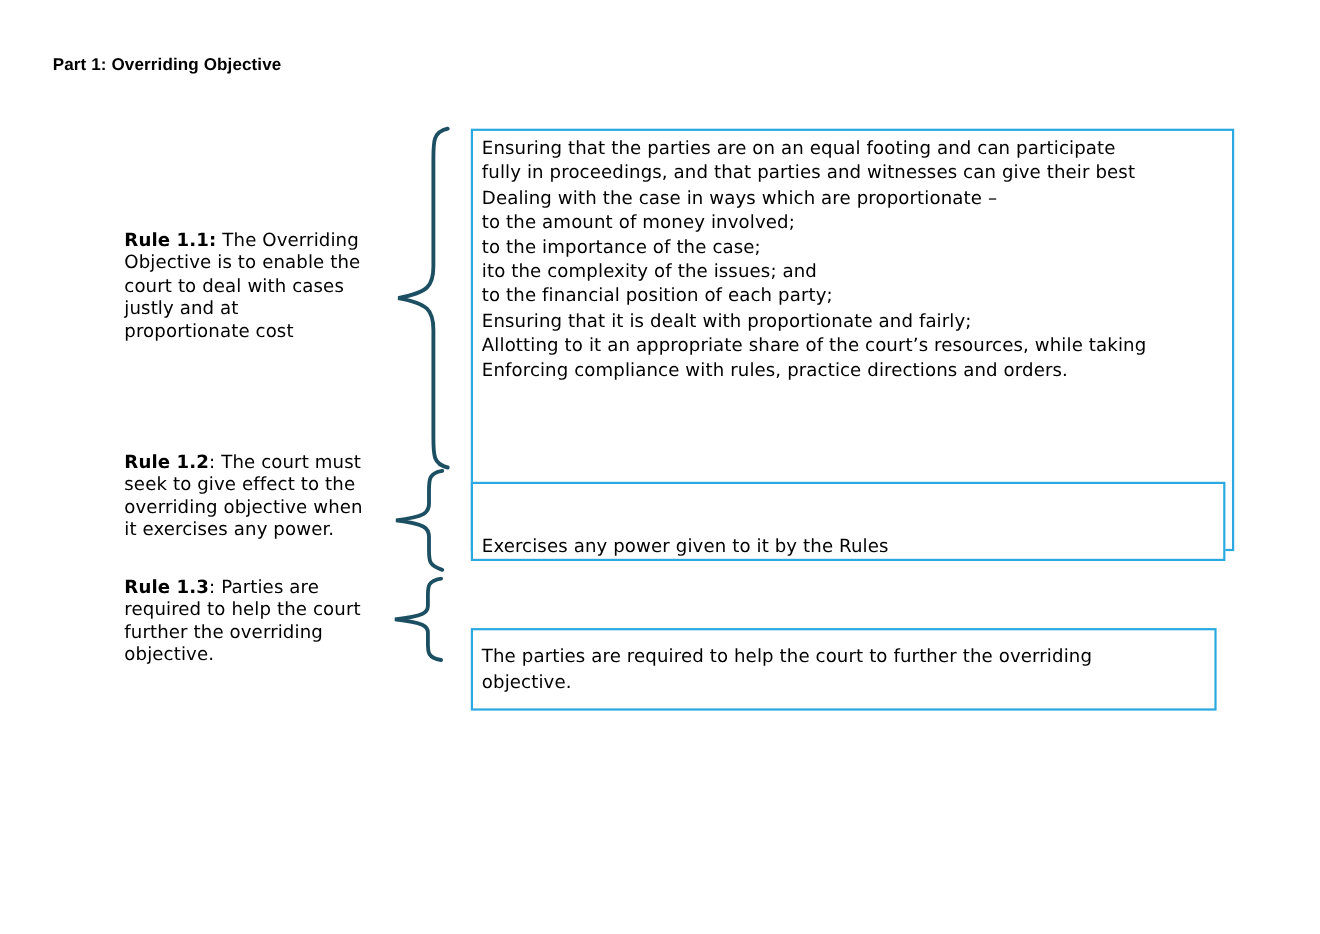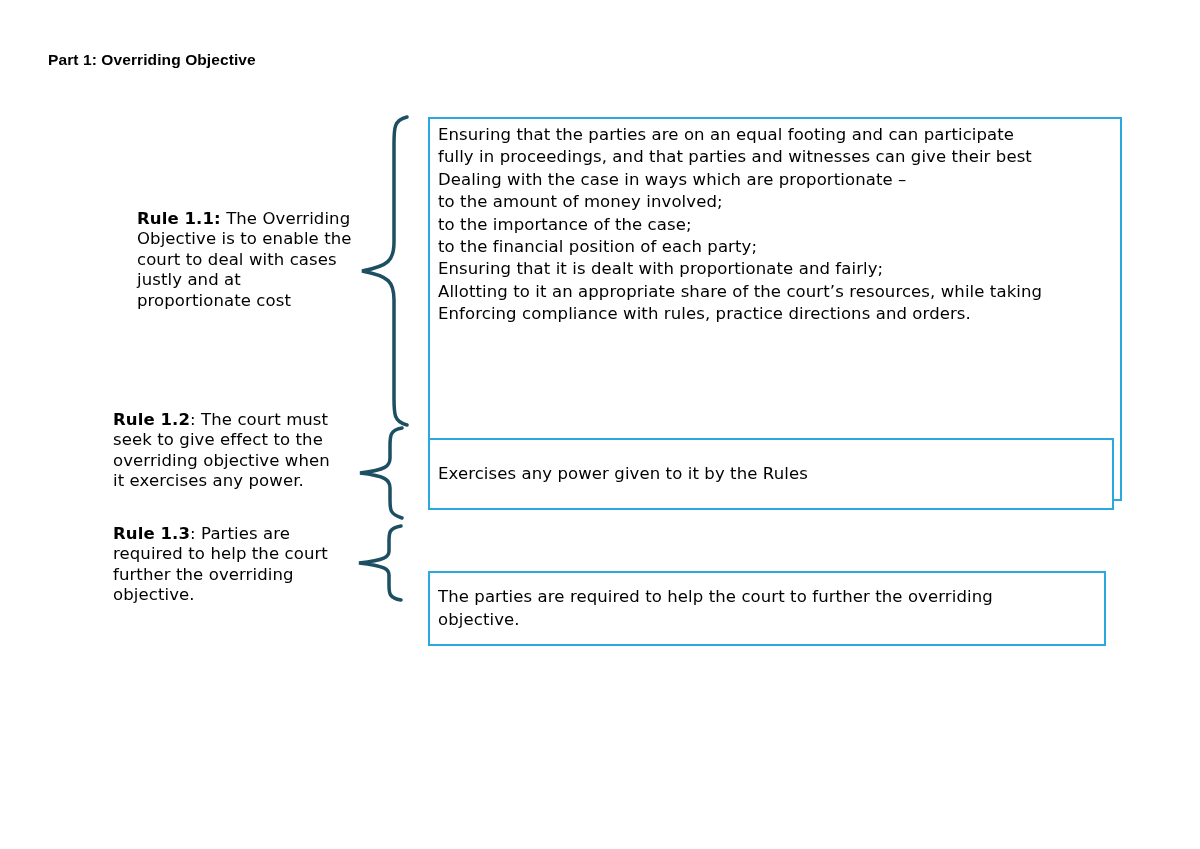--- a/index.html
+++ b/index.html
@@ -29,21 +29,21 @@
   }
   .rule{
     position:absolute;
     left:113px;
     width:218px;
     font-size:16.5px;
     line-height:20.4px;
     letter-spacing:0.1px;
   }
   .rule .rule-label{font-weight:700;}
-  #rule-1{top:209px;margin-left:24px;}
+  #rule-1{top:209px;}
   #rule-2{top:410px;}
   #rule-3{top:524px;}
   .brace{position:absolute;}
   .brace svg{display:block;}
   .brace path{
     fill:none;
     stroke:var(--brace);
     stroke-width:3.5;
     stroke-linecap:round;
   }
@@ -59,21 +59,21 @@
     line-height:22.4px;
     letter-spacing:0.1px;
   }
   .box .line{white-space:nowrap;}
   #box-1{
     left:428px;top:117px;width:694px;height:384px;
     padding:5px 6px 0 8px;
   }
   #box-2{
     left:428px;top:438px;width:686px;height:72px;
-    display:flex;flex-direction:column;justify-content:center;
+    display:flex;flex-direction:column;justify-content:flex-end;
     padding-left:8px;
   }
   #box-3{
     left:428px;top:527px;width:678px;height:75px;
     display:flex;flex-direction:column;justify-content:center;
     padding-left:8px;
     margin-top:44px;
   }
 </style>
 </head>
@@ -112,20 +112,21 @@
       <path d="M 48 2 C 36 4 36 9 36 17 L 36 27 C 36 33 32 36 6 39 C 32 42 36 45 36 51 L 36 61 C 36 69 36 74 48 76"></path>
     </svg>
   </div>
 
   <div class="box" id="box-1">
       <div class="line">Ensuring that the parties are on an equal footing and can participate</div>
       <div class="line">fully in proceedings, and that parties and witnesses can give their best</div>
       <div class="line">Dealing with the case in ways which are proportionate –</div>
       <div class="line">to the amount of money involved;</div>
       <div class="line">to the importance of the case;</div>
+      <div class="line">ito the complexity of the issues; and</div>
       <div class="line">to the financial position of each party;</div>
       <div class="line">Ensuring that it is dealt with proportionate and fairly;</div>
       <div class="line">Allotting to it an appropriate share of the court’s resources, while taking</div>
       <div class="line">Enforcing compliance with rules, practice directions and orders.</div>
     </div>
 
   <div class="box" id="box-2">
       <div class="line">Exercises any power given to it by the Rules</div>
     </div>
 

